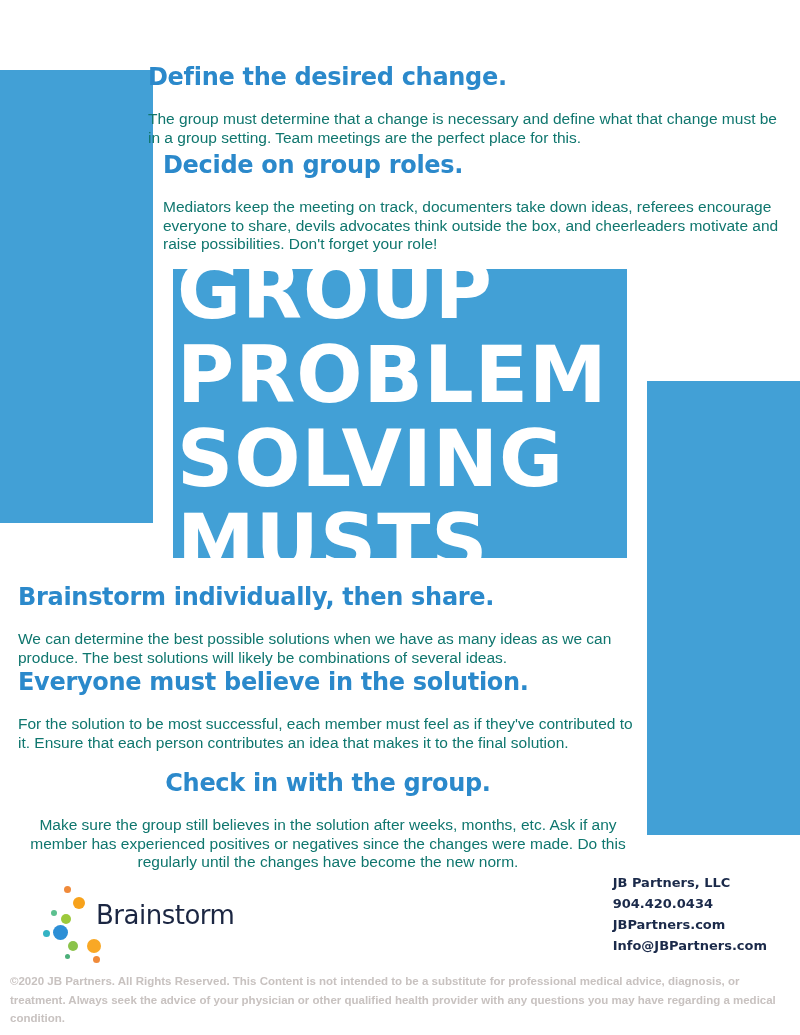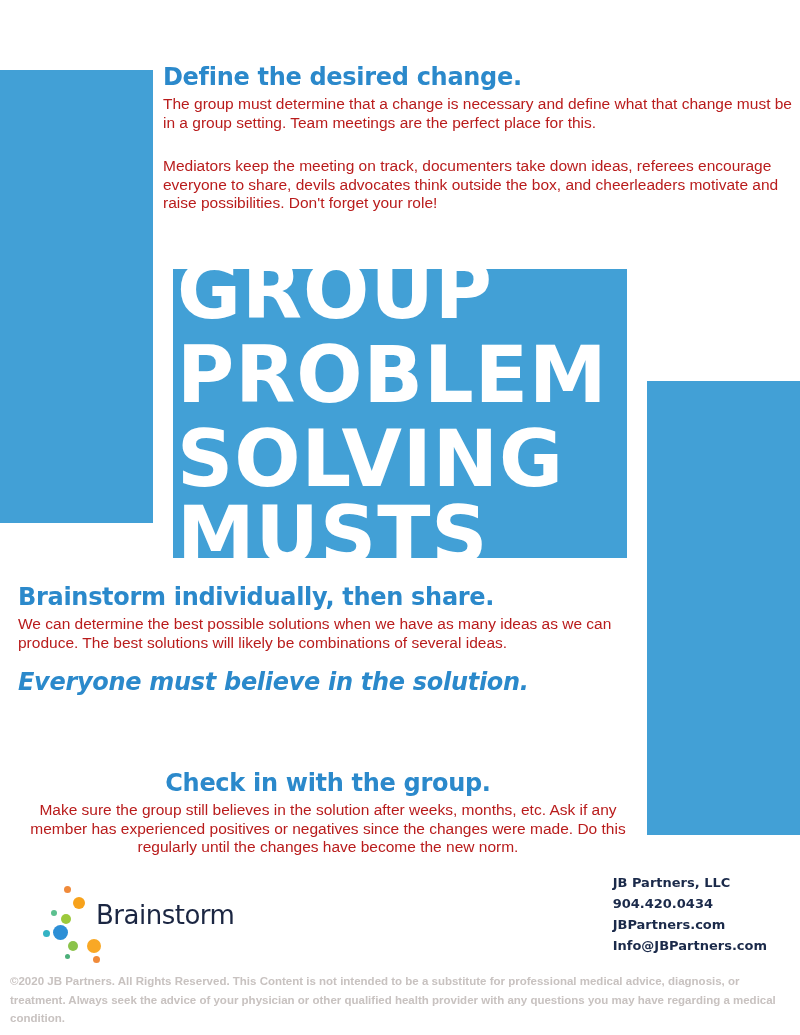--- a/index.html
+++ b/index.html
@@ -20,27 +20,27 @@
     }
 
     .section { position: absolute; }
     .section h2 {
       font-family: "DejaVu Sans", sans-serif; font-weight: bold;
       color: #2b89cb; font-size: 24px; line-height: 1.1; letter-spacing: -0.3px;
       white-space: nowrap;
     }
     .section p {
       font-family: "Liberation Sans", sans-serif;
-      color: #b91c1c; font-size: 15.5px; line-height: 18.5px; margin-top: 5px;
+      color: #0f766e; font-size: 15.5px; line-height: 18.5px; margin-top: 20px;
     }
 
-    .s1 { left: 163px; top: 64px; width: 630px; }
+    .s1 { left: 148px; top: 64px; width: 630px; }
     .s2 { left: 163px; top: 152px; width: 630px; }
     .s3 { left: 18px; top: 584px; width: 620px; }
-    .s4 { left: 18px; top: 669px; width: 620px; font-style: italic; }
+    .s4 { left: 18px; top: 669px; width: 620px; }
     .s5 { left: 18px; top: 770px; width: 620px; text-align: center; }
 
     .logo { position: absolute; left: 40px; top: 880px; width: 200px; height: 80px; }
     .logo-text {
       position: absolute; left: 56px; top: 20px;
       font-family: "DejaVu Sans", sans-serif; font-size: 26px; color: #1b2642;
       letter-spacing: -0.5px; font-weight: normal;
     }
     .dot { position: absolute; border-radius: 50%; }
 
@@ -60,39 +60,41 @@
 <body>
 
 <div class="block block-left"></div>
 <div class="block block-center"></div>
 <div class="block block-right"></div>
 
 <div class="title-wrap">
   <div class="title-line" style="top:2px;">GROUP</div>
   <div class="title-line" style="top:170px;">SOLVING</div>
   <div class="title-line" style="top:86px;">PROBLEM</div>
-  <div class="title-line" style="top:246px;">MUSTS</div>
+  <div class="title-line" style="top:254px;">MUSTS</div>
 </div>
 
 <div class="section s1">
   <h2>Define the desired change.</h2>
   <p>The group must determine that a change is necessary and define what that change must be in a group setting. Team meetings are the perfect place for this.</p>
 </div>
 
 <div class="section s2">
+  <h2>Decide on group roles.</h2>
   <p>Mediators keep the meeting on track, documenters take down ideas, referees encourage everyone to share, devils advocates think outside the box, and cheerleaders motivate and raise possibilities. Don't forget your role!</p>
 </div>
 
 <div class="section s3">
   <h2>Brainstorm individually, then share.</h2>
   <p>We can determine the best possible solutions when we have as many ideas as we can produce. The best solutions will likely be combinations of several ideas.</p>
 </div>
 
 <div class="section s4">
   <h2>Everyone must believe in the solution.</h2>
+  <p>For the solution to be most successful, each member must feel as if they've contributed to it. Ensure that each person contributes an idea that makes it to the final solution.</p>
 </div>
 
 <div class="section s5">
   <h2>Check in with the group.</h2>
   <p>Make sure the group still believes in the solution after weeks, months, etc. Ask if any member has experienced positives or negatives since the changes were made. Do this regularly until the changes have become the new norm.</p>
 </div>
 
 <div class="logo">
   <div>
     <span class="dot" style="left:24px; top:6px; width:7px; height:7px; background:#f08a3a;"></span>

